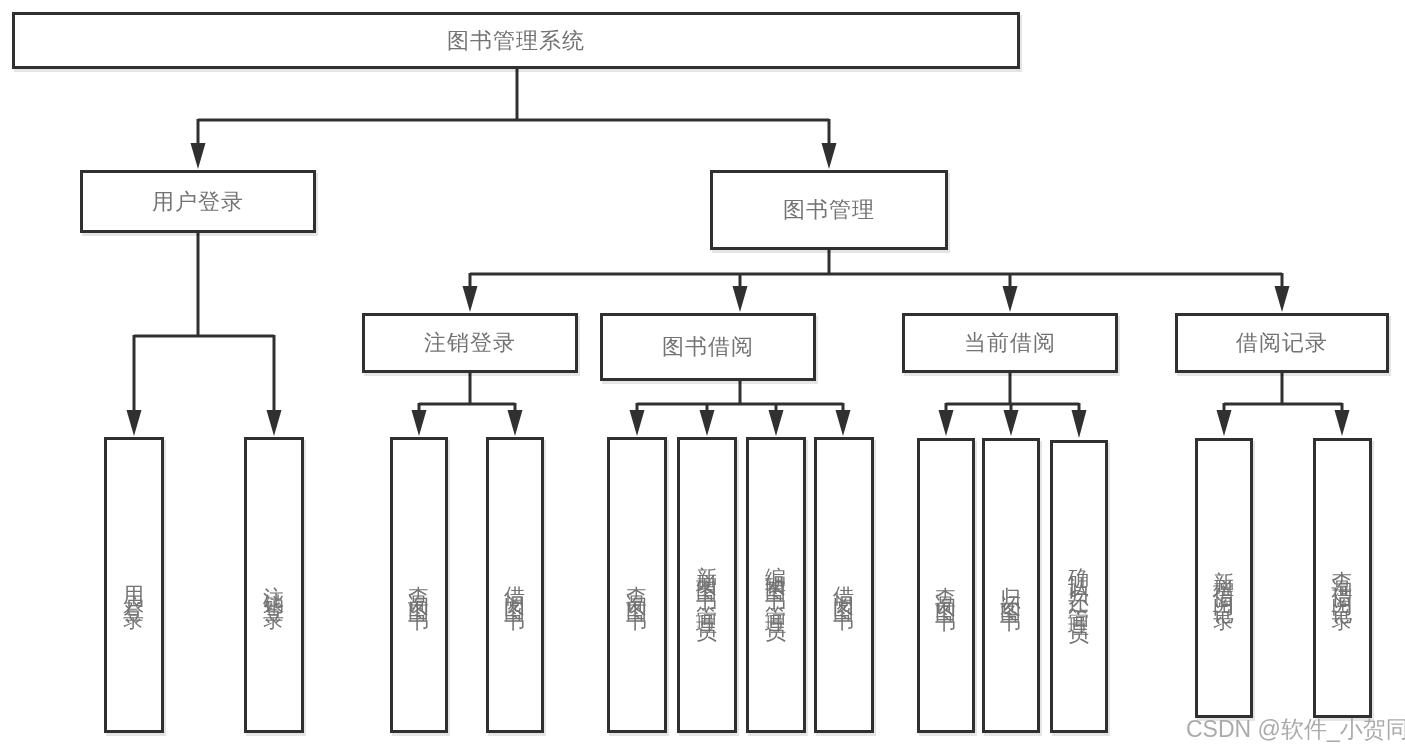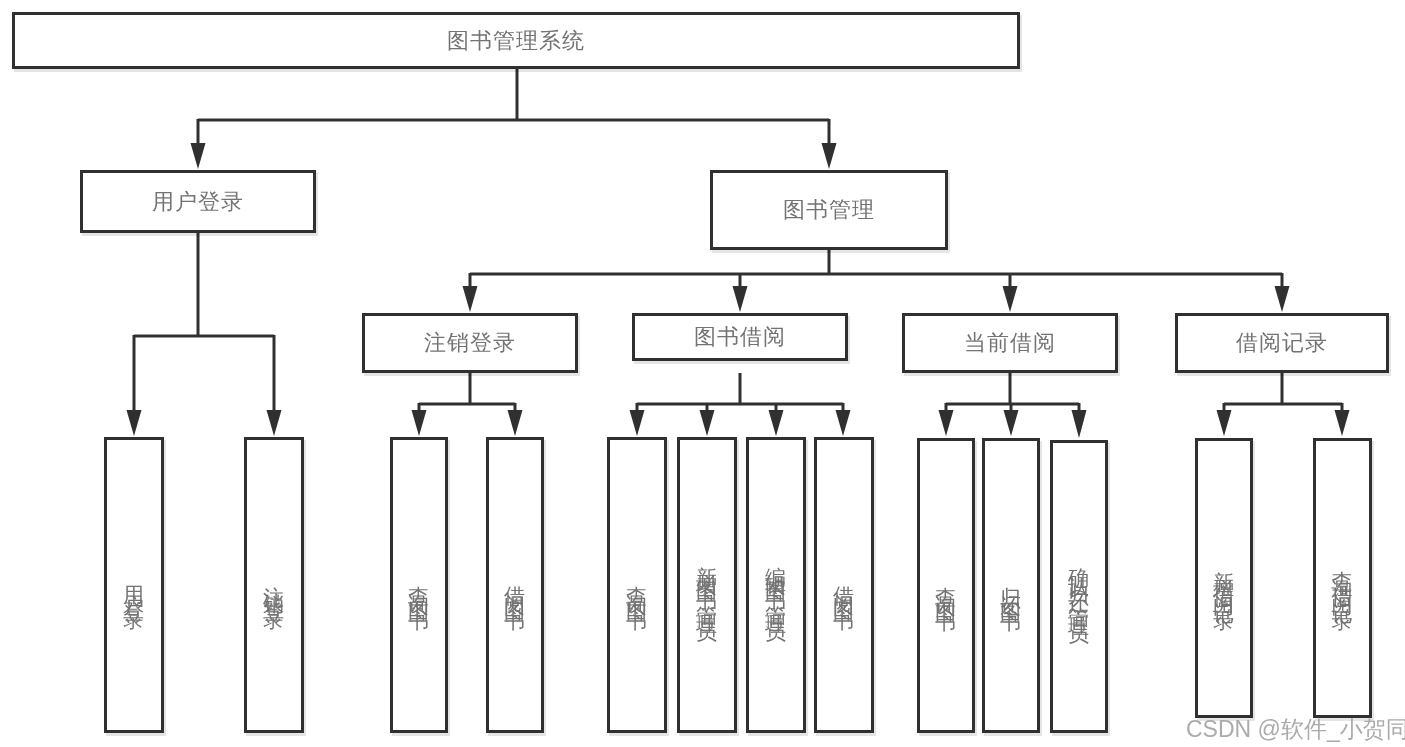--- a/index.html
+++ b/index.html
@@ -136,21 +136,21 @@
       <polygon points="1334.5,410 1349.5,410 1342,436"></polygon>
     </g>
   </svg>
 
   <div class="node hbox" style="left:12px; top:12px; width:1008px; height:57px;">图书管理系统</div>
 
   <div class="node hbox" style="left:80px; top:170px; width:236px; height:63px;">用户登录</div>
   <div class="node hbox" style="left:710px; top:170px; width:238px; height:80px;">图书管理</div>
 
   <div class="node hbox" style="left:362px; top:313px; width:216px; height:60px;">注销登录</div>
-  <div class="node hbox" style="left:632px; top:313px; width:216px; height:48px;">图书借阅</div>
+  <div class="node hbox" style="left:600px; top:313px; width:216px; height:68px;">图书借阅</div>
   <div class="node hbox" style="left:902px; top:313px; width:216px; height:60px;">当前借阅</div>
   <div class="node hbox" style="left:1175px; top:313px; width:214px; height:60px;">借阅记录</div>
 
   <div class="node vbox" style="left:104px; top:437px; width:60px; height:296px;">用户登录</div>
   <div class="node vbox" style="left:244px; top:437px; width:60px; height:296px;">注销登录</div>
 
   <div class="node vbox" style="left:390px; top:437px; width:58px; height:296px;">查询图书</div>
   <div class="node vbox" style="left:486px; top:437px; width:58px; height:296px;">借阅图书</div>
 
   <div class="node vbox" style="left:607px; top:437px; width:60px; height:296px;">查询图书</div>

